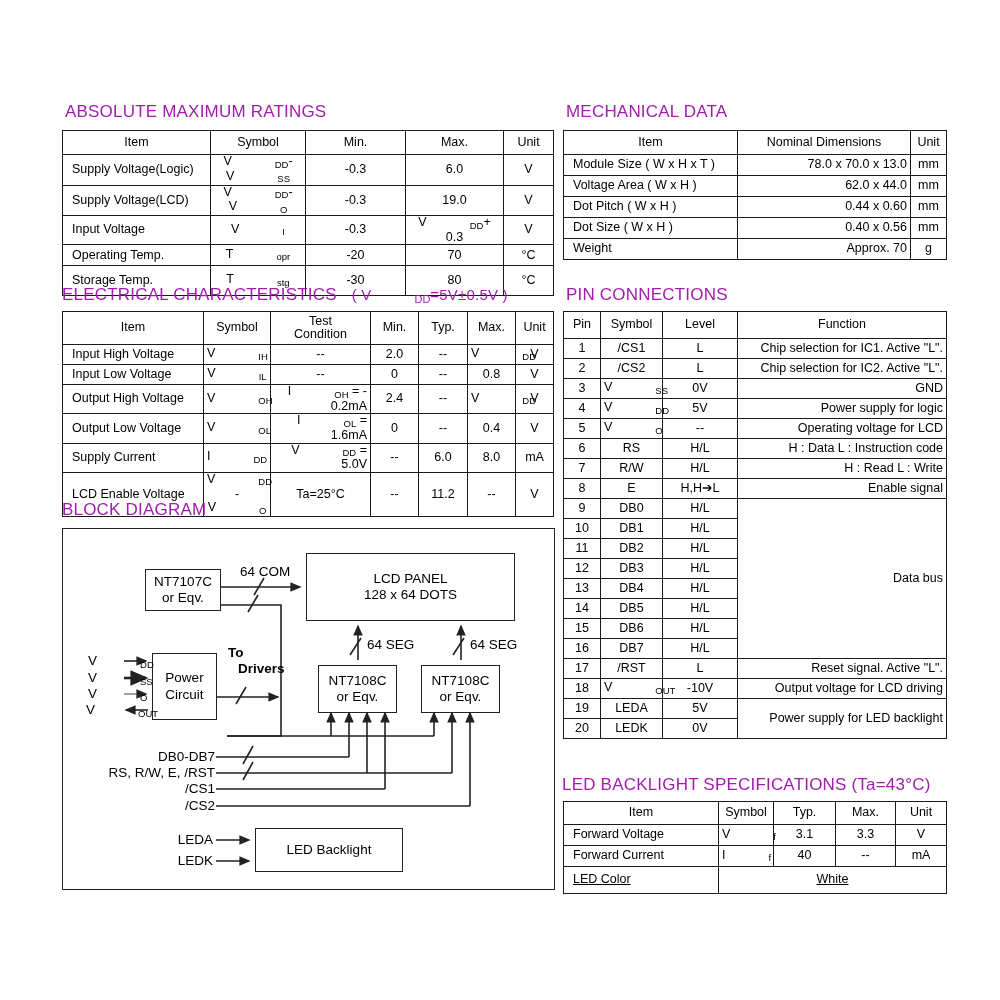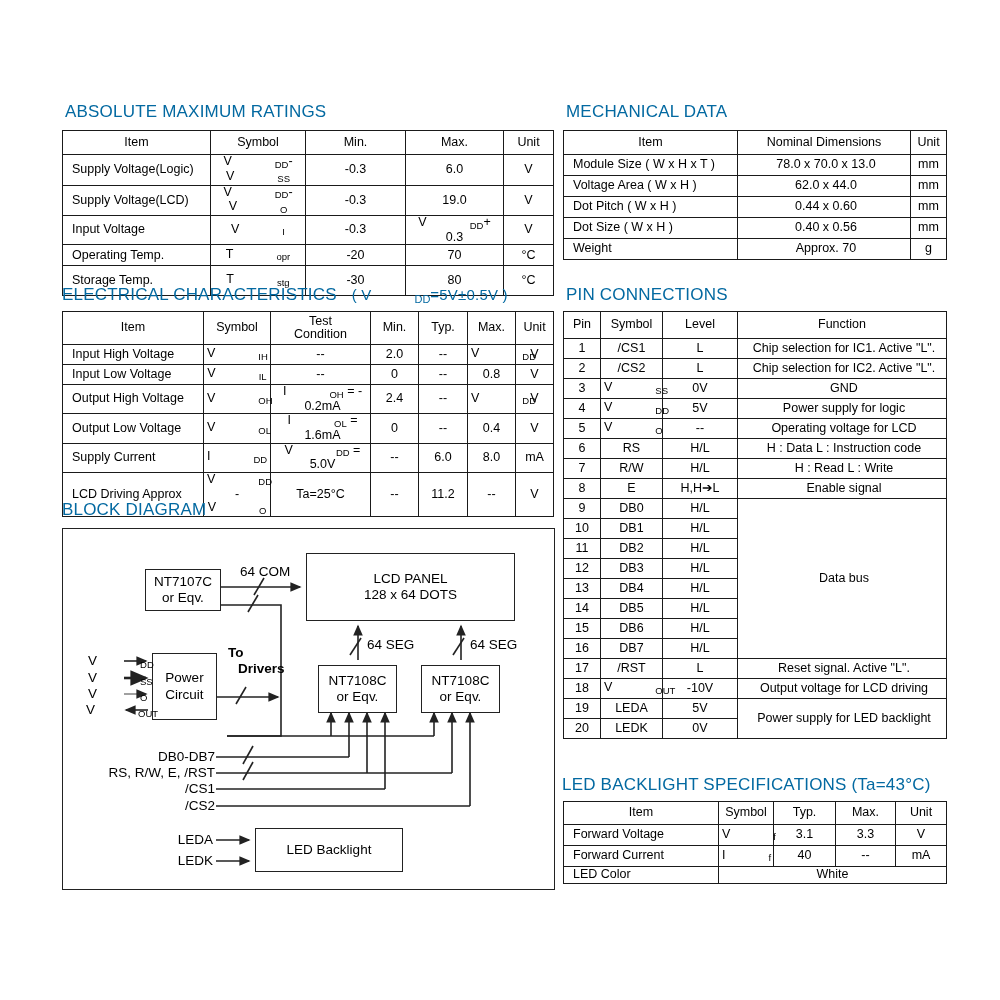--- a/index.html
+++ b/index.html
@@ -18,21 +18,21 @@
   .page {
     position: absolute;
     left: 0; top: 0;
     width: 1000px; height: 1000px;
   }
   .sec-title {
     position: absolute;
     font-size: 17px;
     letter-spacing: 0.2px;
     white-space: nowrap;
-    color: #0369a1;
+    color: #a21caf;
   }
   .sec-title .sub {
     font-size: 11px;
     vertical-align: -3px;
   }
   .sec-title .paren {
     font-size: 15px;
   }
   table.ds {
     position: absolute;
@@ -45,21 +45,21 @@
     border: 1px solid #1a1a1a;
     font-weight: normal;
     font-size: 12.5px;
     text-align: center;
     padding: 0 3px;
     line-height: 1.08;
     color: #000;
     background: #fff;
   }
   table.ds td.left {
-    text-align: center;
+    text-align: right;
     padding-left: 7px;
   }
   table.ds td.lead {
     text-align: left;
     padding-left: 9px;
     margin-top: 28px;
   }
   .sub { font-size: 9.5px; vertical-align: -2.5px; letter-spacing: 0; padding-left: 43px; }
   .two-line { font-size: 12px; line-height: 1.02; }
 
@@ -264,21 +264,21 @@
       <tr style="height:20px;">
         <td class="lead">Supply Current</td>
         <td><span>I</span><span class="sub">DD</span></td>
         <td class="left"><span>V</span><span class="sub">DD</span><span> = 5.0V</span></td>
         <td>--</td>
         <td>6.0</td>
         <td>8.0</td>
         <td>mA</td>
       </tr>
       <tr style="height:20px;">
-        <td class="lead">LCD Driving Approx</td>
+        <td class="lead">LCD Enable Voltage</td>
         <td><span>V</span><span class="sub">DD</span><span> - V</span><span class="sub">O</span></td>
         <td>Ta=25°C</td>
         <td>--</td>
         <td>11.2</td>
         <td>--</td>
         <td>V</td>
       </tr>
     </tbody>
   </table>
 
@@ -438,21 +438,21 @@
         <td>3.3</td>
         <td>V</td>
       </tr>
       <tr style="height:21px;">
         <td class="lead">Forward Current</td>
         <td><span>I</span><span class="sub">f</span></td>
         <td>40</td>
         <td>--</td>
         <td>mA</td>
       </tr>
-      <tr style="height:17px;">
+      <tr style="height:27px;text-decoration:underline;">
         <td class="lead">LED Color</td>
         <td colspan="4">White</td>
       </tr>
     </tbody>
   </table>
 
   <div class="sec-title" style="left:62px; top:500px;">BLOCK DIAGRAM</div>
 
   <div class="bd-frame" style="left:62px; top:528px; width:491px; height:360px;"></div>
 

